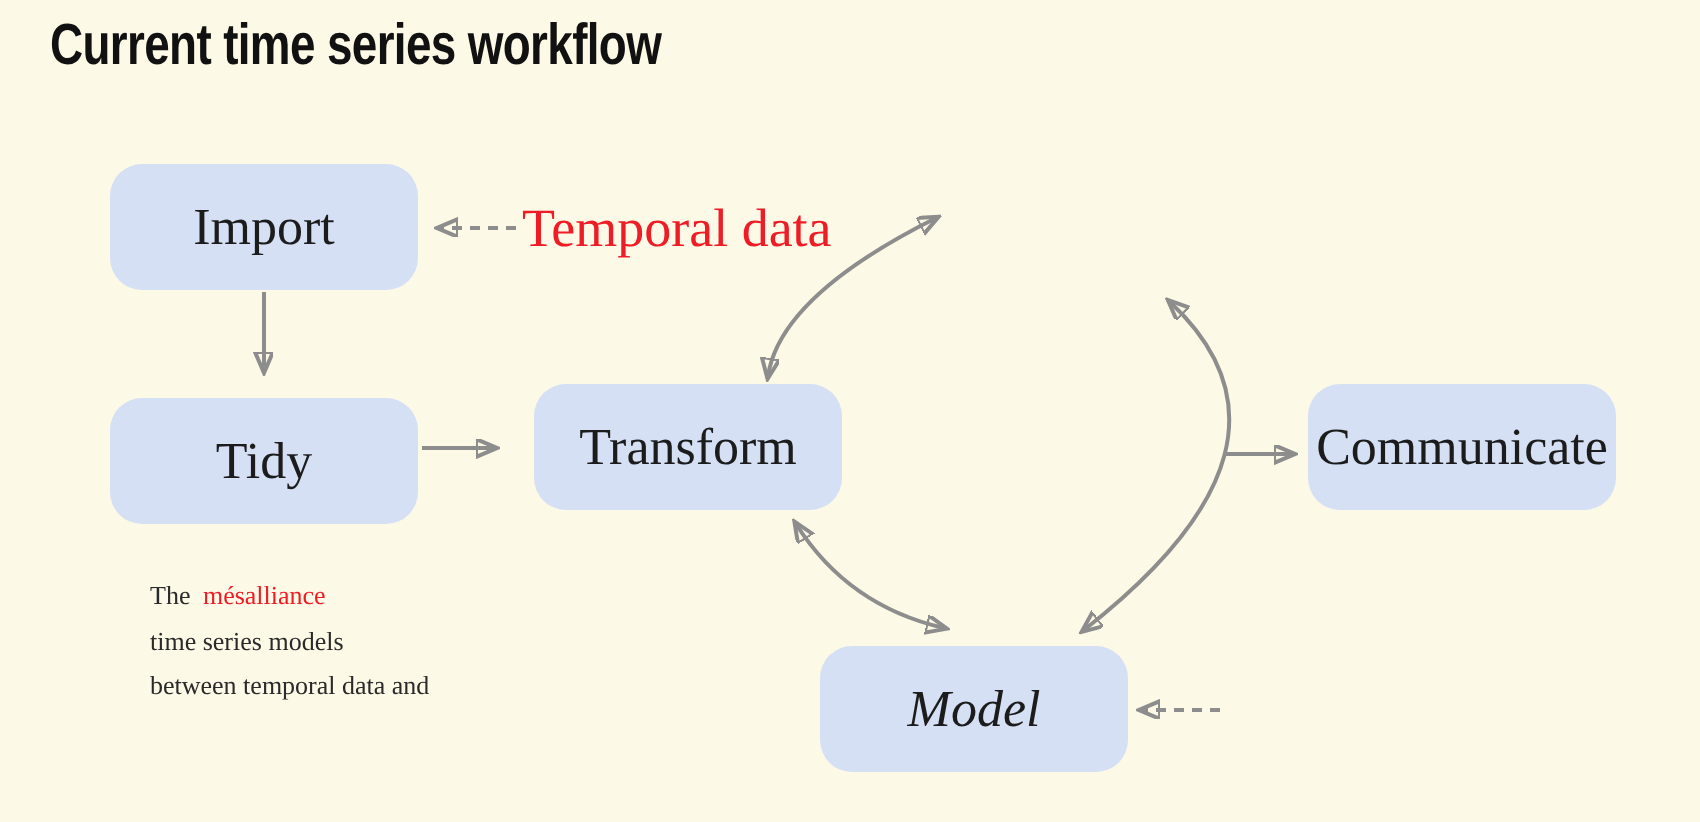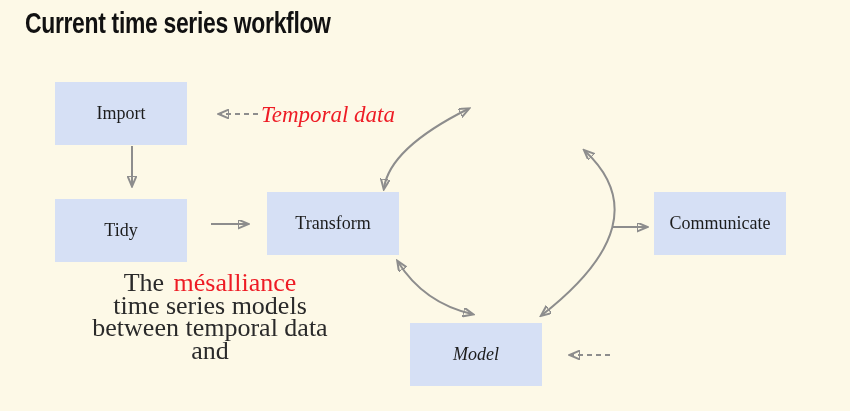--- a/index.html
+++ b/index.html
@@ -30,46 +30,44 @@
     transform:scaleX(0.79);
     transform-origin:left center;
     white-space:nowrap;
   }
   .edges{position:absolute;left:0;top:0;width:850px;height:411px;}
   .edges path{fill:none;stroke:var(--arrow-gray);stroke-width:2;}
   .edges path.dashed{stroke-dasharray:5 4;}
   .arrowhead{fill:var(--arrow-gray);}
   .node{
     position:absolute;
-    width:132px;height:63px;
+    width:154px;height:63px;
     background:var(--node-fill);
-    border-radius:0;
+    border-radius:16px;
     display:flex;align-items:center;justify-content:center;
-    font-size:18px;
+    font-size:26px;
     color:var(--node-text);
   }
   #node-import{left:55px;top:82px;}
   #node-tidy{left:55px;top:180px;margin-top:19px;}
   #node-transform{left:255px;top:192px;margin-left:12px;}
   #node-visualise{left:475px;top:82px;}
   #node-communicate{left:654px;top:192px;font-family:Liberation Serif, serif;}
   #node-model{left:410px;top:323px;font-style:italic;}
   .annotation{
     position:absolute;
-    font-style:italic;
-    font-size:23px;
+    font-size:27px;
     color:var(--accent-red);
     line-height:27px;
   }
   #annotation-temporal{left:261px;top:101px;white-space:nowrap;}
   #annotation-objects{left:600px;top:331px;width:162px;text-align:center;}
   .caption{
-    position:absolute;left:75px;top:272px;width:270px;
-    text-align:center;
-    font-size:26px;line-height:22.5px;
+    position:absolute;left:75px;top:287px;width:270px;
+    font-size:13px;line-height:22.5px;
     color:var(--caption-text);
   }
   .caption .red{color:var(--accent-red);padding-left:3px;}
 </style>
 </head>
 <body>
 
 <div class="stage">
 
   <h1 class="title">Current time series workflow</h1>

